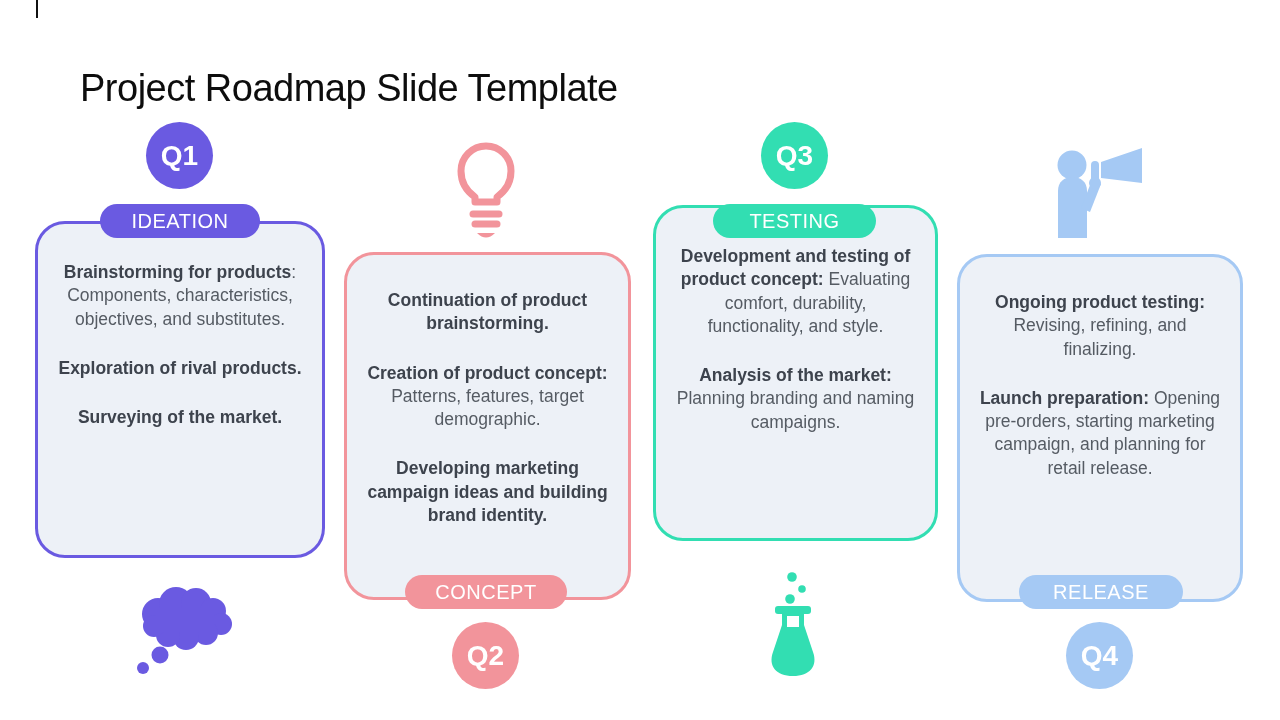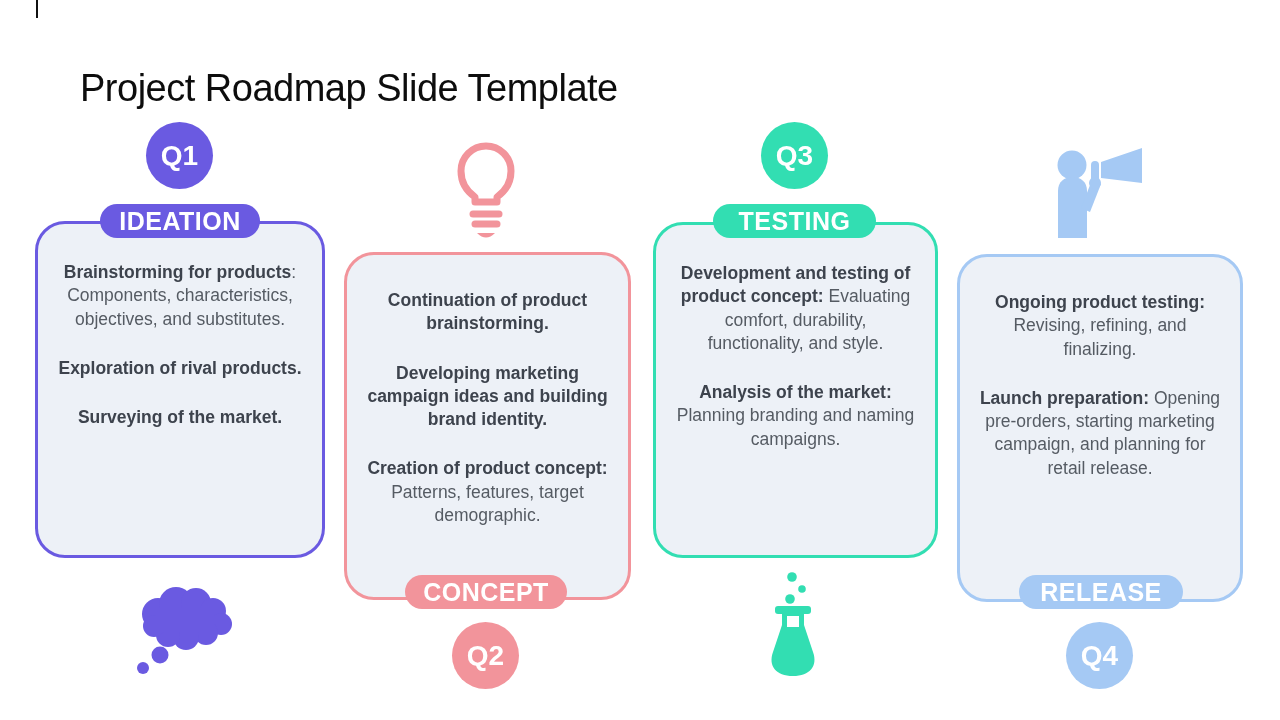--- a/index.html
+++ b/index.html
@@ -13,21 +13,21 @@
     color:#0d0d0d;letter-spacing:-0.5px;
   }
   .quarter{position:absolute;inset:0;pointer-events:none;}
   .badge{
     position:absolute;width:67px;height:67px;border-radius:50%;
     background:var(--c);color:#fff;font-weight:700;font-size:28px;
     display:flex;align-items:center;justify-content:center;z-index:3;
   }
   .stage{
     position:absolute;height:34px;border-radius:17px;background:var(--c);
-    color:#fff;font-weight:700;font-size:25px;letter-spacing:0.5px;
+    color:#fff;font-weight:400;font-size:20px;letter-spacing:0.5px;
     display:flex;align-items:center;justify-content:center;z-index:2;
   }
   .card{
     position:absolute;background:#EDF1F7;border:3px solid var(--c);
     border-radius:30px;box-sizing:border-box;z-index:1;
   }
   .card-text{
     display:flex;flex-direction:column;gap:26px;text-align:center;
     font-size:17.5px;line-height:1.33;color:#555B63;
   }
@@ -76,32 +76,32 @@
     <g stroke="#F2949B" fill="none" stroke-width="7" stroke-linejoin="round" stroke-linecap="round">
       <path d="M25,57 C15,50 11,41 11,31 A25,25 0 1 1 61,31 C61,41 57,50 47,57 L47,62 L25,62 Z"></path>
       <line x1="23" y1="74" x2="49" y2="74"></line>
       <line x1="25" y1="84" x2="47" y2="84"></line>
     </g>
     <path d="M27,93 Q36,102 45,93 Z" fill="#F2949B"></path>
   </svg>
   <div class="card" style="left:344px;top:252px;width:287px;height:348px;">
     <div class="card-text pad-top-b">
         <div><span class="b">Continuation of product brainstorming.</span></div>
+        <div><span class="b">Creation of product concept:</span><span> Patterns, features, target demographic.</span></div>
         <div><span class="b">Developing marketing campaign ideas and building brand identity.</span></div>
-        <div><span class="b">Creation of product concept:</span><span> Patterns, features, target demographic.</span></div>
       </div>
   </div>
   <div class="stage" style="left:405px;top:575px;width:162px;">CONCEPT</div>
   <div class="badge" style="left:452px;top:622px;">Q2</div>
 </div>
 
 <div class="quarter" style="--c: #32DEB2;">
   <div class="badge" style="left:761px;top:122px;">Q3</div>
   <div class="stage" style="left:713px;top:204px;width:163px;">TESTING</div>
-  <div class="card" style="left:653px;top:222px;width:285px;height:336px;">
+  <div class="card" style="left:653px;top:205px;width:285px;height:336px;">
     <div class="card-text pad-top-a">
         <div><span class="b">Development and testing of product concept:</span><span> Evaluating comfort, durability, functionality, and style.</span></div>
         <div><span class="b">Analysis of the market:</span><span> Planning branding and naming campaigns.</span></div>
       </div>
   </div>
   <svg class="icon-abs" style="left:763px;top:568px;" width="62" height="120" viewBox="0 0 62 120">
     <g fill="#32DEB2">
       <circle cx="29" cy="9" r="4.8"></circle>
       <circle cx="39" cy="21" r="3.8"></circle>
       <circle cx="27" cy="31" r="4.8"></circle>

